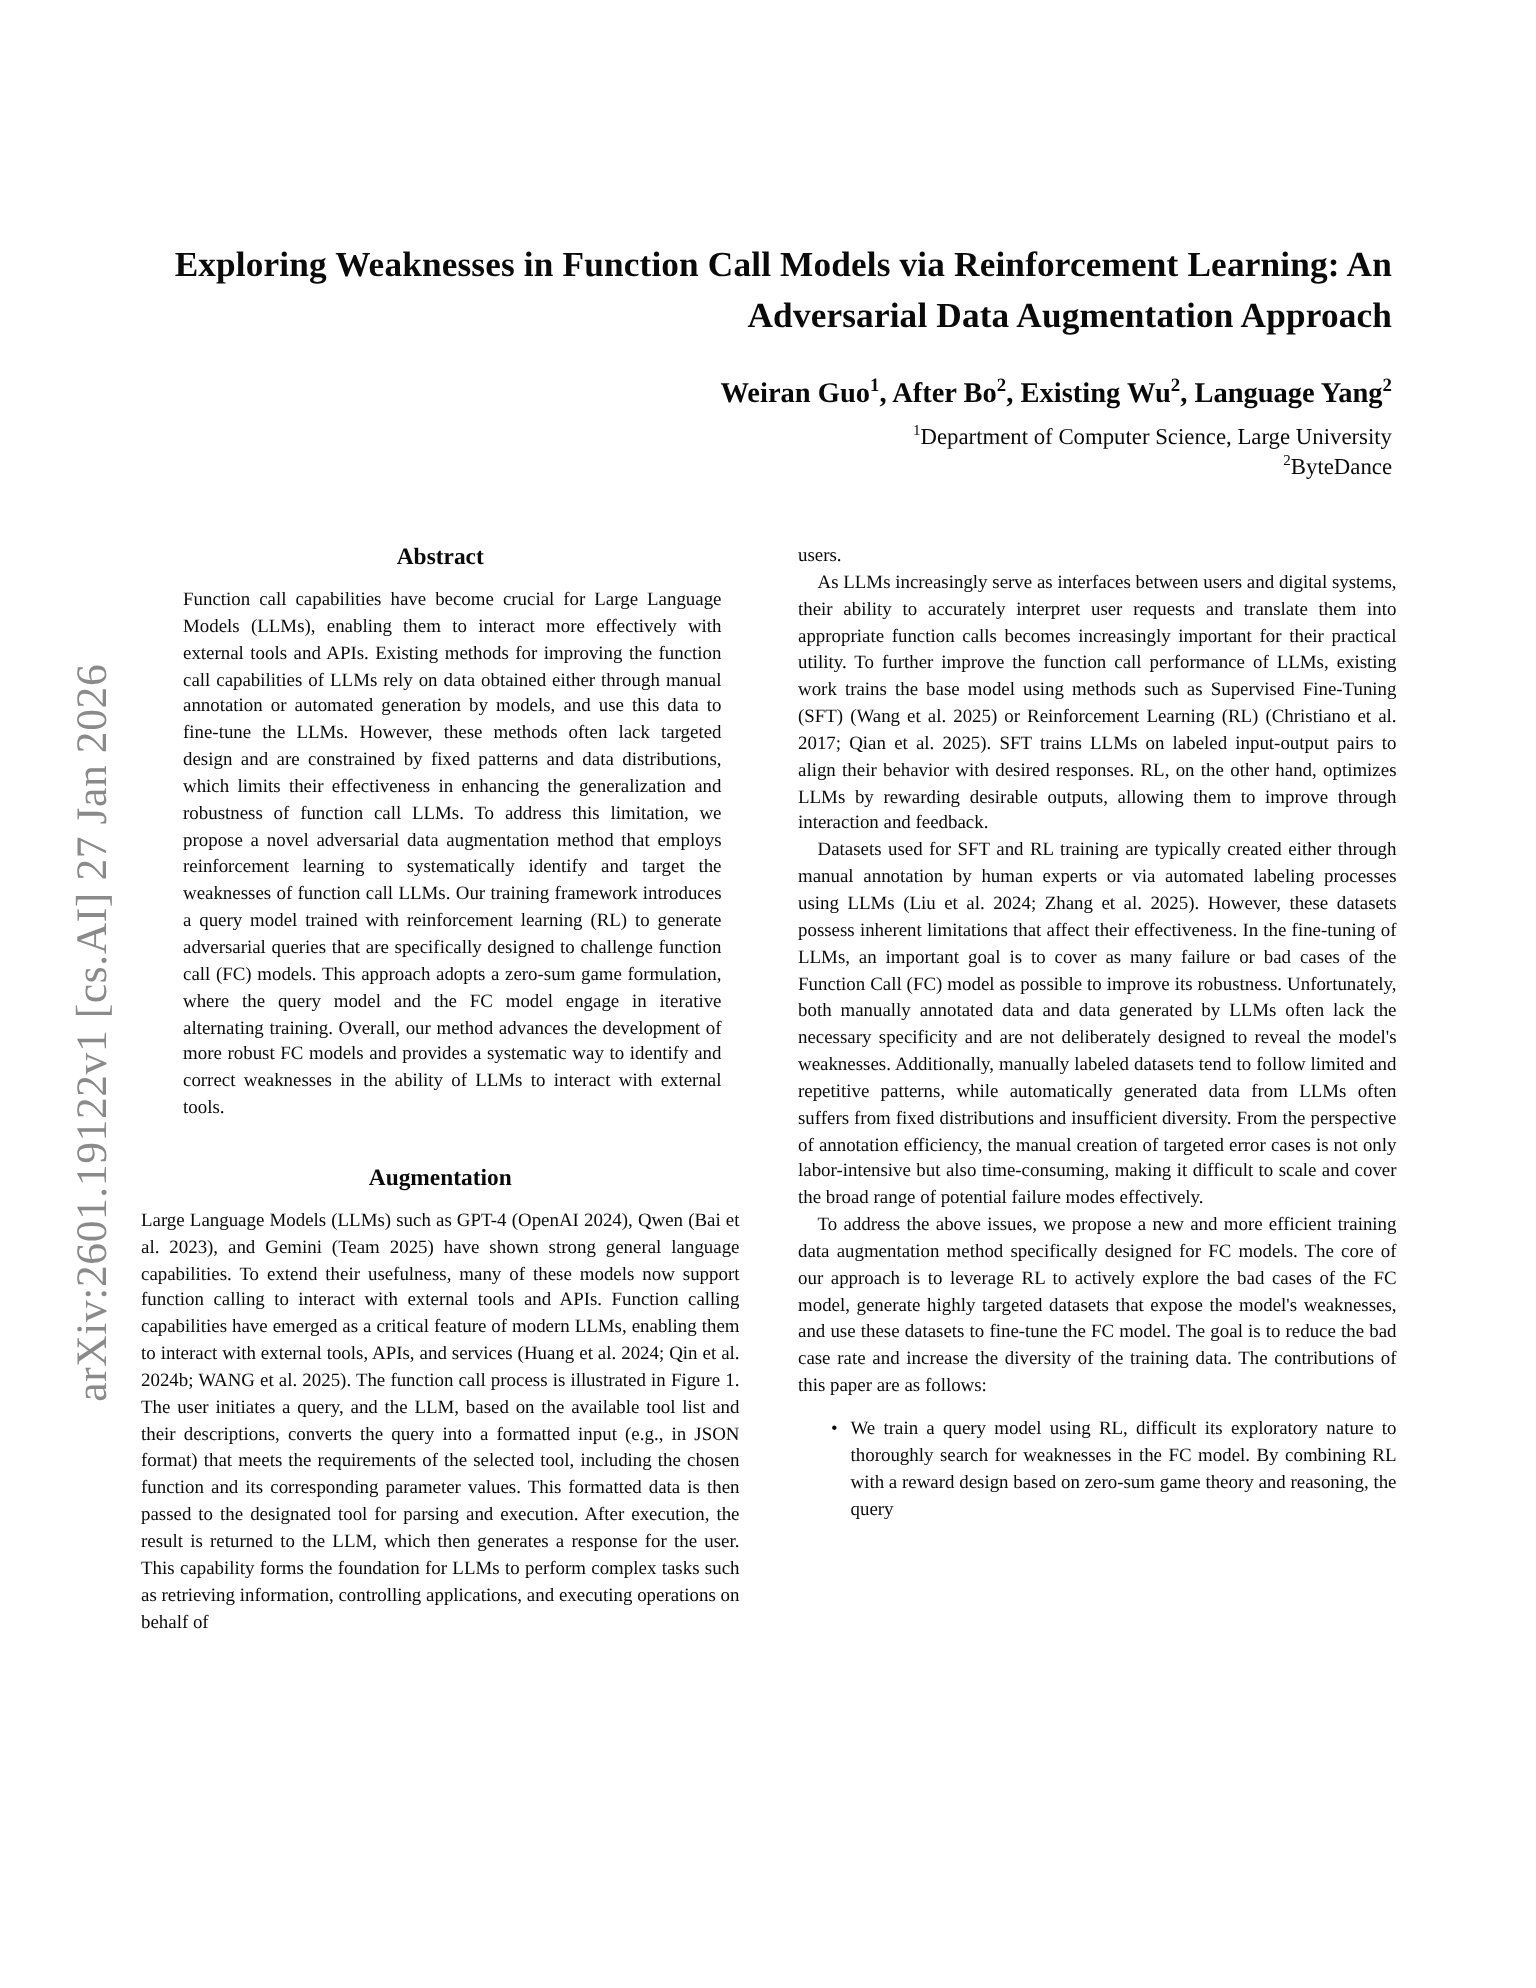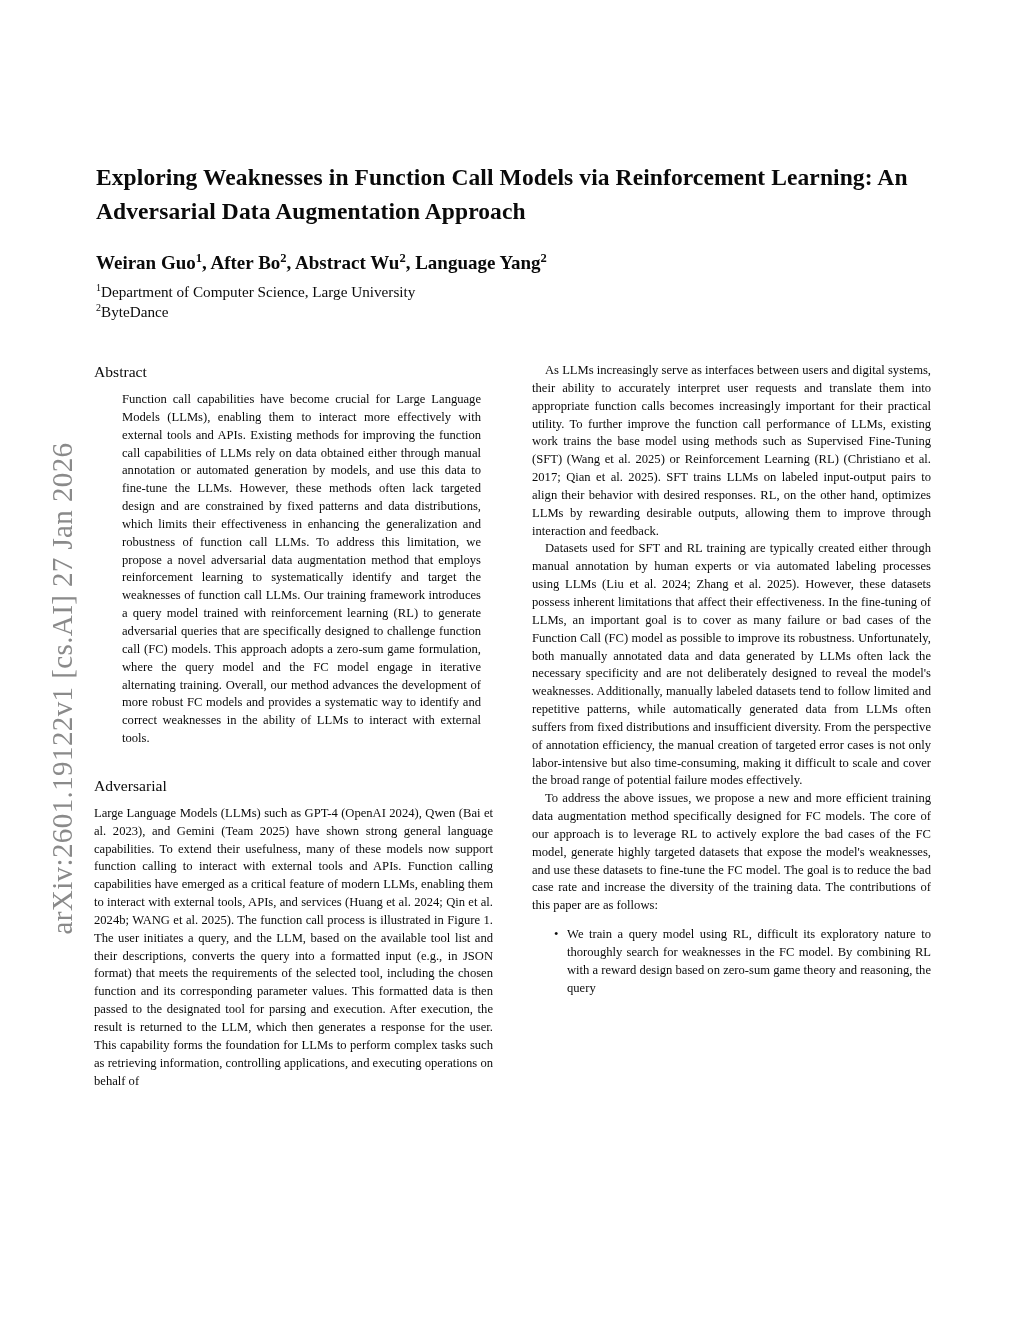--- a/index.html
+++ b/index.html
@@ -35,21 +35,21 @@
     white-space: nowrap;
     text-align: center;
   }
 
   
   #title-block {
     position: absolute;
     left: 96px;
     top: 160px;
     width: 832px;
-    text-align: left;
+    text-align: right;
   }
   #paper-title {
     font-size: 23.5px;
     font-weight: bold;
     line-height: 34px;
     letter-spacing: 0.1px;
     margin: 0;
   }
   #authors-line {
     margin-top: 22px;
@@ -76,22 +76,23 @@
     width: 399px;
   }
   #col-right {
     position: absolute;
     left: 532px;
     top: 362px;
     width: 399px;
   }
 
   .section-head {
+    text-align: center;
     font-size: 15.6px;
-    font-weight: normal;
+    font-weight: bold;
     margin: 0 0 9px 0;
     line-height: 20px;
   }
   #intro-head {
     margin-top: 28px;
   }
 
   .abstract-body {
     margin: 0 12px 0 28px;
   }
@@ -134,46 +135,47 @@
 
 <div id="page">
 
   <div id="arxiv-stamp">arXiv:2601.19122v1  [cs.AI]  27 Jan 2026</div>
 
   <div id="title-block">
 
     <h1 id="paper-title">Exploring Weaknesses in Function Call Models via Reinforcement Learning: An Adversarial Data Augmentation Approach</h1>
 
     <div id="authors-line">
-      <span>Weiran Guo</span><sup>1</sup><span>, </span><span>After Bo</span><sup>2</sup><span>, </span><span>Abstract Wu</span><sup>2</sup><span>, </span><span>Language Yang</span><sup>2</sup>
+      <span>Weiran Guo</span><sup>1</sup><span>, </span><span>After Bo</span><sup>2</sup><span>, </span><span>Existing Wu</span><sup>2</sup><span>, </span><span>Language Yang</span><sup>2</sup>
     </div>
 
     <div id="affiliations">
       <div><sup>1</sup><span>Department of Computer Science, Large University</span></div>
       <div><sup>2</sup><span>ByteDance</span></div>
     </div>
 
   </div>
 
   <div id="col-left">
 
     <h2 class="section-head">Abstract</h2>
 
     <div class="abstract-body">
       <p class="para noindent">Function call capabilities have become crucial for Large Language Models (LLMs), enabling them to interact more effectively with external tools and APIs. Existing methods for improving the function call capabilities of LLMs rely on data obtained either through manual annotation or automated generation by models, and use this data to fine-tune the LLMs. However, these methods often lack targeted design and are constrained by fixed patterns and data distributions, which limits their effectiveness in enhancing the generalization and robustness of function call LLMs. To address this limitation, we propose a novel adversarial data augmentation method that employs reinforcement learning to systematically identify and target the weaknesses of function call LLMs. Our training framework introduces a query model trained with reinforcement learning (RL) to generate adversarial queries that are specifically designed to challenge function call (FC) models. This approach adopts a zero-sum game formulation, where the query model and the FC model engage in iterative alternating training. Overall, our method advances the development of more robust FC models and provides a systematic way to identify and correct weaknesses in the ability of LLMs to interact with external tools.</p>
     </div>
 
-    <h2 class="section-head" id="intro-head">Adversarial</h2>
+    <h2 class="section-head" id="intro-head">Augmentation</h2>
 
     <p class="para noindent">Large Language Models (LLMs) such as GPT-4 (OpenAI 2024), Qwen (Bai et al. 2023), and Gemini (Team 2025) have shown strong general language capabilities. To extend their usefulness, many of these models now support function calling to interact with external tools and APIs. Function calling capabilities have emerged as a critical feature of modern LLMs, enabling them to interact with external tools, APIs, and services (Huang et al. 2024; Qin et al. 2024b; WANG et al. 2025). The function call process is illustrated in Figure 1. The user initiates a query, and the LLM, based on the available tool list and their descriptions, converts the query into a formatted input (e.g., in JSON format) that meets the requirements of the selected tool, including the chosen function and its corresponding parameter values. This formatted data is then passed to the designated tool for parsing and execution. After execution, the result is returned to the LLM, which then generates a response for the user. This capability forms the foundation for LLMs to perform complex tasks such as retrieving information, controlling applications, and executing operations on behalf of</p>
 
   </div>
 
   <div id="col-right">
 
+    <p class="para noindent">users.</p>
 
     <p class="para indent">As LLMs increasingly serve as interfaces between users and digital systems, their ability to accurately interpret user requests and translate them into appropriate function calls becomes increasingly important for their practical utility. To further improve the function call performance of LLMs, existing work trains the base model using methods such as Supervised Fine-Tuning (SFT) (Wang et al. 2025) or Reinforcement Learning (RL) (Christiano et al. 2017; Qian et al. 2025). SFT trains LLMs on labeled input-output pairs to align their behavior with desired responses. RL, on the other hand, optimizes LLMs by rewarding desirable outputs, allowing them to improve through interaction and feedback.</p>
 
     <p class="para indent">Datasets used for SFT and RL training are typically created either through manual annotation by human experts or via automated labeling processes using LLMs (Liu et al. 2024; Zhang et al. 2025). However, these datasets possess inherent limitations that affect their effectiveness. In the fine-tuning of LLMs, an important goal is to cover as many failure or bad cases of the Function Call (FC) model as possible to improve its robustness. Unfortunately, both manually annotated data and data generated by LLMs often lack the necessary specificity and are not deliberately designed to reveal the model's weaknesses. Additionally, manually labeled datasets tend to follow limited and repetitive patterns, while automatically generated data from LLMs often suffers from fixed distributions and insufficient diversity. From the perspective of annotation efficiency, the manual creation of targeted error cases is not only labor-intensive but also time-consuming, making it difficult to scale and cover the broad range of potential failure modes effectively.</p>
 
     <p class="para indent">To address the above issues, we propose a new and more efficient training data augmentation method specifically designed for FC models. The core of our approach is to leverage RL to actively explore the bad cases of the FC model, generate highly targeted datasets that expose the model's weaknesses, and use these datasets to fine-tune the FC model. The goal is to reduce the bad case rate and increase the diversity of the training data. The contributions of this paper are as follows:</p>
 
     <ul class="contrib-list">
       <li>
         <span class="bullet-mark">•</span>

